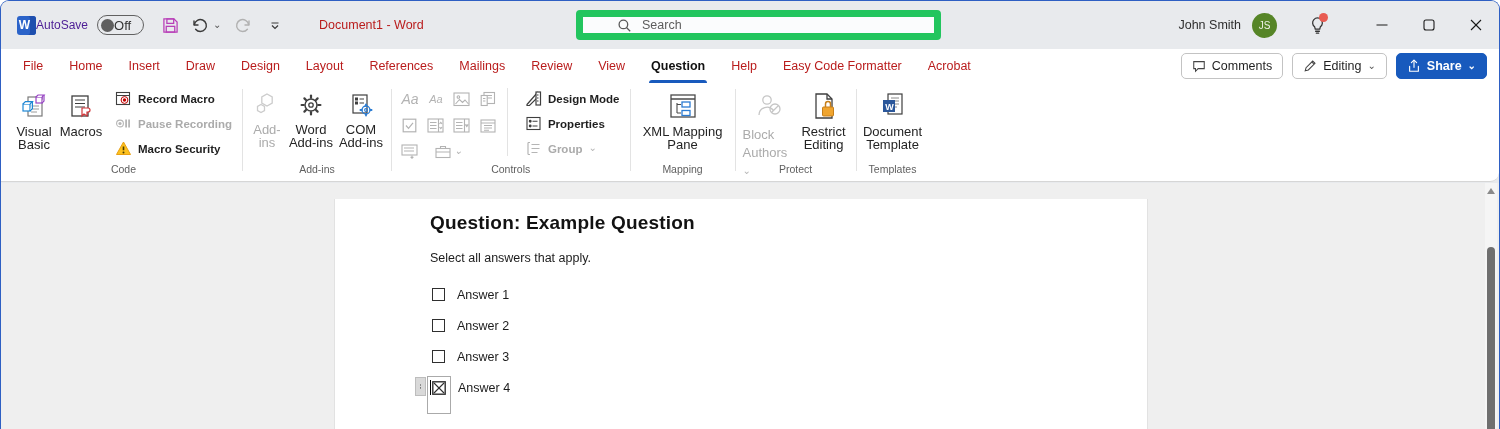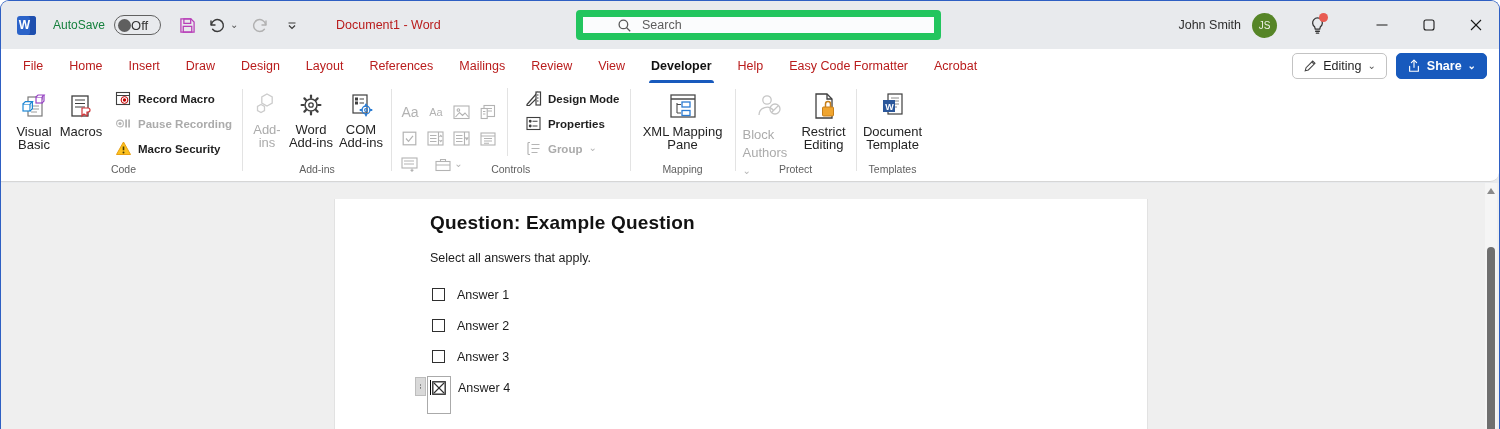--- a/index.html
+++ b/index.html
@@ -5,21 +5,21 @@
   * { box-sizing: border-box; margin: 0; padding: 0; }
   html,body { width:1500px; height:429px; }
   body { font-family:"Liberation Sans", sans-serif; overflow:hidden; position:relative; background:#fff; }
   .window { position:absolute; inset:0; border:1px solid #2e5fc3; border-bottom:none; border-radius:9px 9px 0 0; overflow:hidden; background:#e8eaed; }
 
   
   .titlebar { position:absolute; top:0; left:0; right:0; height:48px; background:#e8eaed; display:flex; align-items:center; }
   .tb-left { display:flex; align-items:center; height:100%; }
   .word-logo { width:19px; height:19px; margin-left:16px; border-radius:3px; background:#2b63c9; color:#fff; font-size:12px; font-weight:bold; display:flex; align-items:center; justify-content:center; box-shadow:inset -6px 0 0 #1e4fae; }
   .word-logo span{ position:relative; left:-2px; }
-  .autosave-label { margin-left:17px; font-size:12px; color:#15803d; }
+  .autosave-label { font-size:12px; color:#4c1d95; }
   .toggle { margin-left:9px; width:47px; height:20px; border:1px solid #616161; border-radius:11px; display:flex; align-items:center; background:#e8eaed; }
   .toggle-knob { width:13px; height:13px; border-radius:50%; background:#5f5f5f; margin-left:3px; }
   .toggle-state { font-size:13px; color:#333; margin-left:0; }
   .qat-btn { margin-left:14px; width:24px; height:26px; display:flex; align-items:center; justify-content:center; border-radius:4px; }
   .undo-chev { margin-left:1px; width:10px; }
   .doc-title { margin-left:32px; font-size:12.5px; color:#b91c1c; }
 
   .search-box { position:absolute; left:575px; top:9px; width:365px; height:30px; background:#fbfcfd; border:7px solid #22c55e; border-radius:4px; display:flex; align-items:center; }
   .search-box input { border:none; outline:none; background:transparent; font-size:12.5px; color:#444; width:280px; font-family:"Liberation Sans",sans-serif; }
   .search-box input::placeholder { color:#5d5d5d; }
@@ -52,21 +52,21 @@
   .grp-div { width:1px; background:#e3e3e3; margin:3px 5px 10px 5px; }
 
   .big-btn { display:flex; flex-direction:column; align-items:center; padding-top:5px; gap:4px; border-radius:4px; }
   .big-lbl { font-size:13px; line-height:13px; color:#242424; text-align:center; }
   .big-btn.disabled .big-lbl, .sm-btn.disabled .sm-lbl, .disabled .chev { color:#ababab; }
 
   .sm-col { display:flex; flex-direction:column; margin-left:6px; }
   .sm-btn { display:flex; align-items:center; gap:6px; height:25px; padding:0 5px; border-radius:4px; }
   .sm-lbl { font-size:11.5px; color:#1f1f1f; white-space:nowrap;font-weight:bold; }
 
-  .ctl-grid { display:grid; grid-template-columns:repeat(4,26px); grid-auto-rows:26px; align-items:center; justify-items:center; margin-top:13px; }
+  .ctl-grid { display:grid; grid-template-columns:repeat(4,26px); grid-auto-rows:26px; align-items:center; justify-items:center; margin-top:0;font-style:italic; }
   .ctl-ico { color:#b3b3b3; display:flex; align-items:center; justify-content:center; }
   .aa-big { font-size:14px; } .aa-small { font-size:11px; }
   .mini-div { width:1px; background:#e3e3e3; align-self:stretch; margin:2px 6px 6px 6px; }
   .legacy-wrap { display:flex; align-items:center; gap:2px; }
 
   .collapse-chev { position:absolute; right:18px; bottom:89px; width:22px; height:22px; display:flex; align-items:center; justify-content:center; }
 
   
   .canvas { position:absolute; top:182px; left:0; right:0; bottom:0; background:#efefef; }
   .page { position:absolute; left:333px; width:814px; top:16px; bottom:0; background:#fff; border-left:1px solid #e2e2e2; border-right:1px solid #e2e2e2; padding:13px 0 0 95px; }
@@ -179,26 +179,32 @@
       <span class="tab">File</span>
       <span class="tab">Home</span>
       <span class="tab">Insert</span>
       <span class="tab">Draw</span>
       <span class="tab">Design</span>
       <span class="tab">Layout</span>
       <span class="tab">References</span>
       <span class="tab">Mailings</span>
       <span class="tab">Review</span>
       <span class="tab">View</span>
-      <span class="tab active">Developer</span>
+      <span class="tab active">Question</span>
       <span class="tab">Help</span>
       <span class="tab">Easy Code Formatter</span>
       <span class="tab">Acrobat</span>
     </div>
     <div class="mb-right">
+      <div class="pill-btn">
+        <svg width="14" height="14" viewBox="0 0 16 16" fill="none" stroke="#444" stroke-width="1.2">
+          <path d="M2 3 h12 v8 h-7 l-3 3 v-3 h-2 z"></path>
+        </svg>
+        <span>Comments</span>
+      </div>
       <div class="pill-btn">
         <svg width="14" height="14" viewBox="0 0 16 16" fill="none" stroke="#444" stroke-width="1.2">
           <path d="M2.5 13.5 l1-3.6 7.6-7.6 2.6 2.6-7.6 7.6 z"></path>
             <path d="M10 3.4 l2.6 2.6"></path>
         </svg>
         <span>Editing</span>
         <span class="chev">⌄</span>
       </div>
       <div class="pill-btn share-btn">
         <svg width="14" height="14" viewBox="0 0 16 16" fill="none" stroke="#fff" stroke-width="1.3" stroke-linecap="round" stroke-linejoin="round">

